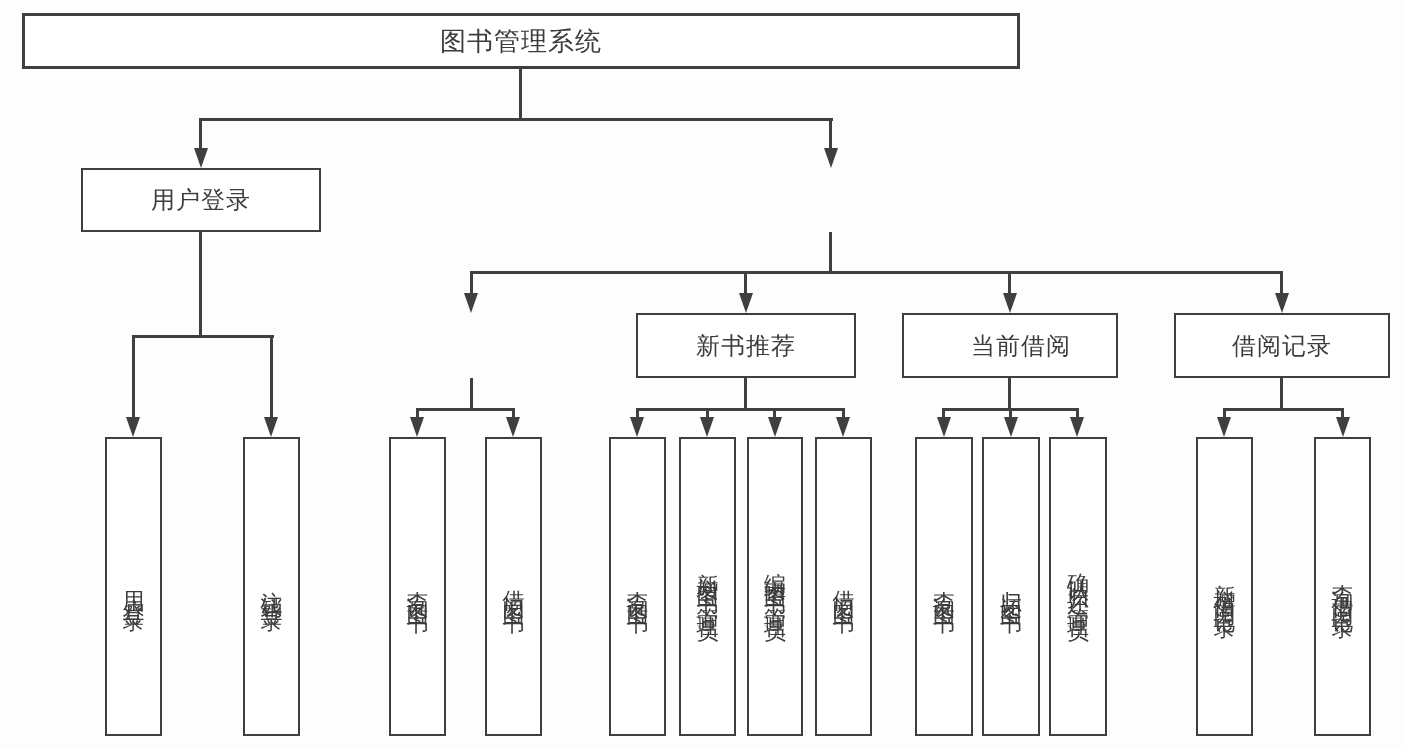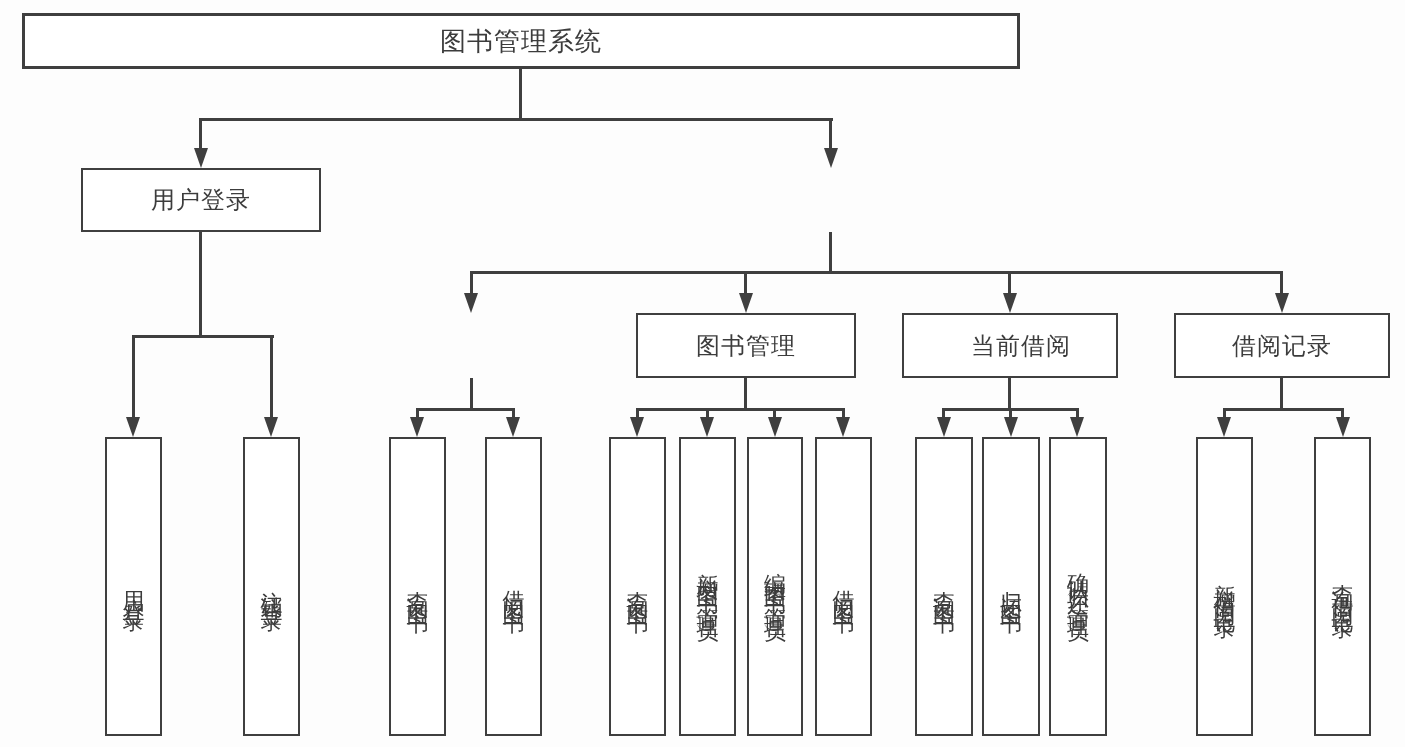--- a/index.html
+++ b/index.html
@@ -40,21 +40,21 @@
     <span>图书管理系统</span>
   </div>
 
   <div class="node lvl" style="left:81px; top:168px; width:240px; height:64px;">
     <span>用户登录</span>
   </div>
 
 
 
   <div class="node lvl" style="left:636px; top:313px; width:220px; height:65px;">
-    <span>图书管理</span>
+    <span>新书推荐</span>
   </div>
 
   <div class="node lvl" style="left:902px; top:313px; width:216px; height:65px;padding-left:22px;">
     <span>当前借阅</span>
   </div>
 
   <div class="node lvl" style="left:1174px; top:313px; width:216px; height:65px;">
     <span>借阅记录</span>
   </div>
 

